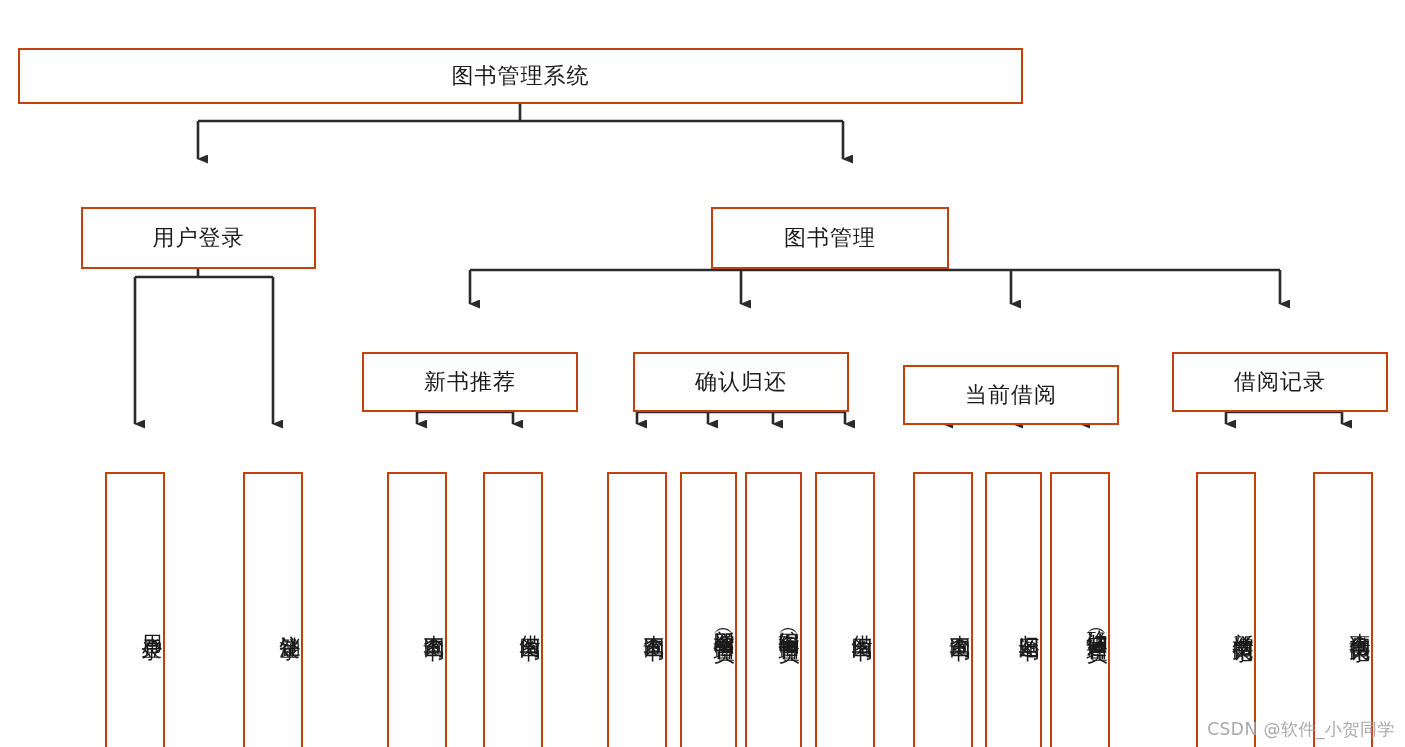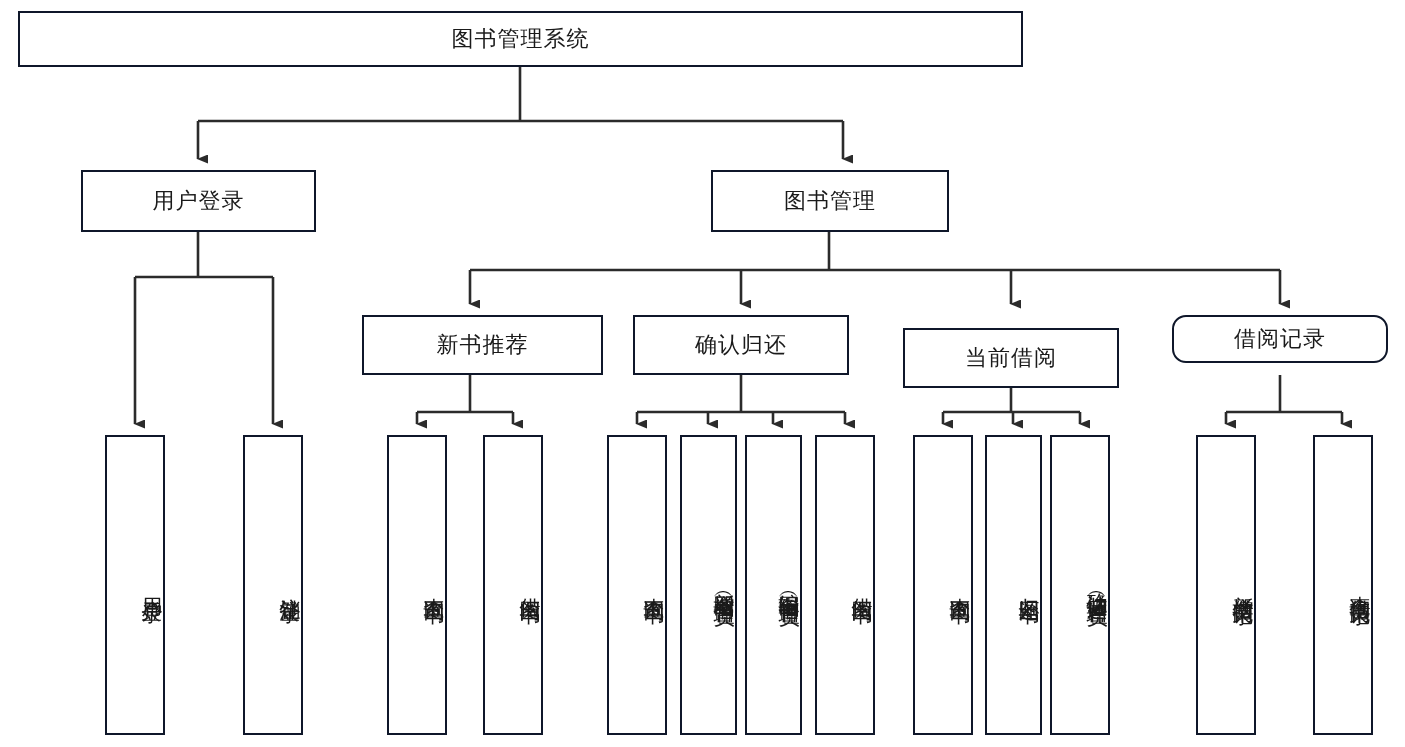--- a/index.html
+++ b/index.html
@@ -22,25 +22,26 @@
     top: 0;
     left: 0;
     width: 1405px;
     height: 747px;
     pointer-events: none;
   }
   .node {
     position: absolute;
     box-sizing: border-box;
     background: #ffffff;
-    border: 2px solid #0f172a;
+    border: 2px solid #c2410c;
     display: flex;
     align-items: center;
     justify-content: center;
     color: #1a1a1a;
+    margin-top: 37px;
   }
   .node.horiz {
     font-size: 22px;
     letter-spacing: 1px;
   }
   .node.vert {
     writing-mode: vertical-rl;
     text-orientation: upright;
     font-size: 21px;
     line-height: 1.12;
@@ -123,30 +124,30 @@
   <div id="nodes">
       <div class="node horiz" style="left: 18px; top: 11px; width: 1005px; height: 56px;">
         <span class="node-label">图书管理系统</span>
       </div>
       <div class="node horiz" style="left: 81px; top: 170px; width: 235px; height: 62px;">
         <span class="node-label">用户登录</span>
       </div>
       <div class="node horiz" style="left: 711px; top: 170px; width: 238px; height: 62px;">
         <span class="node-label">图书管理</span>
       </div>
-      <div class="node horiz" style="left: 362px; top: 315px; width: 241px; height: 60px;">
+      <div class="node horiz" style="left: 362px; top: 315px; width: 216px; height: 60px;">
         <span class="node-label">新书推荐</span>
       </div>
       <div class="node horiz" style="left: 633px; top: 315px; width: 216px; height: 60px;">
         <span class="node-label">确认归还</span>
       </div>
       <div class="node horiz" style="left: 903px; top: 328px; width: 216px; height: 60px;">
         <span class="node-label">当前借阅</span>
       </div>
-      <div class="node horiz" style="left: 1172px; top: 315px; width: 216px; height: 48px; border-radius: 14px;">
+      <div class="node horiz" style="left: 1172px; top: 315px; width: 216px; height: 60px;">
         <span class="node-label">借阅记录</span>
       </div>
       <div class="node vert" style="left: 105px; top: 435px; width: 60px; height: 300px;">
         <span class="node-label">用户登录</span>
       </div>
       <div class="node vert" style="left: 243px; top: 435px; width: 60px; height: 300px;">
         <span class="node-label">注销登录</span>
       </div>
       <div class="node vert" style="left: 387px; top: 435px; width: 60px; height: 300px;">
         <span class="node-label">查询图书</span>
@@ -176,14 +177,15 @@
         <span class="node-label">确认归还（管理员）</span>
       </div>
       <div class="node vert" style="left: 1196px; top: 435px; width: 60px; height: 300px;">
         <span class="node-label">新增借阅记录</span>
       </div>
       <div class="node vert" style="left: 1313px; top: 435px; width: 60px; height: 300px;">
         <span class="node-label">查询借阅记录</span>
       </div>
     </div>
 
+  <div class="watermark">CSDN @软件_小贺同学</div>
 
 </div>
 
 </body></html>

